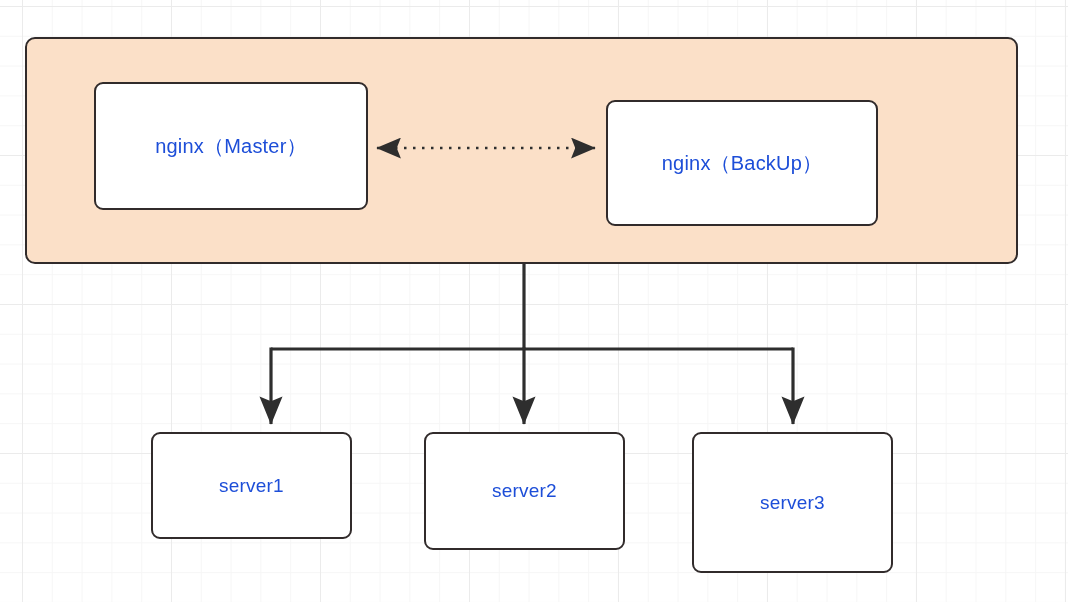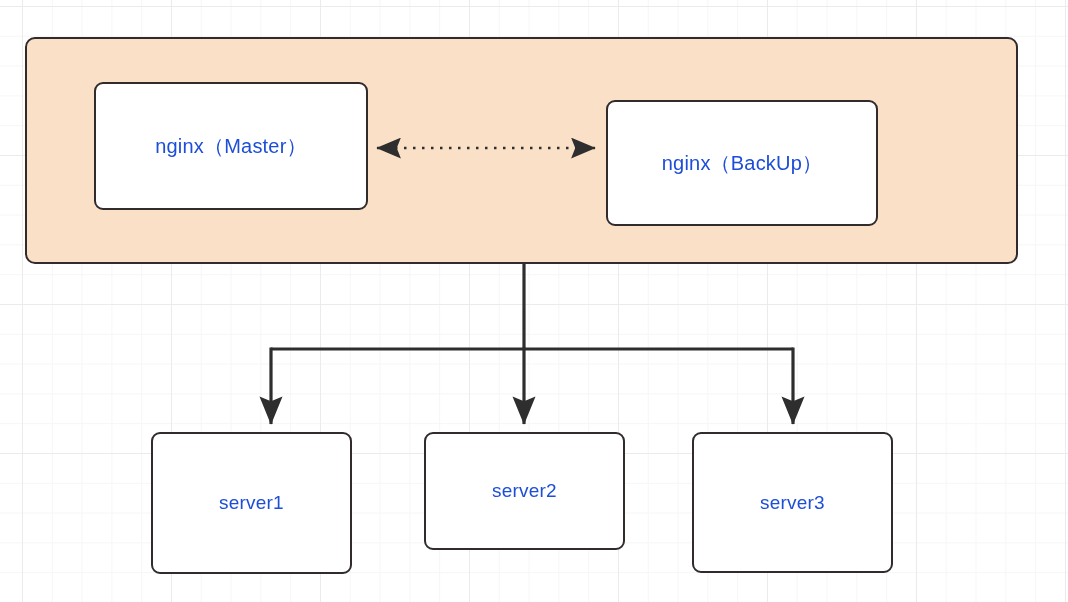--- a/index.html
+++ b/index.html
@@ -74,21 +74,21 @@
   <div class="group-box" style="left:25px; top:37px; width:993px; height:227px;"></div>
 
   <div class="node nginx" style="left:94px; top:82px; width:274px; height:128px;">
     <span>nginx（Master）</span>
   </div>
 
   <div class="node nginx" style="left:606px; top:84px; width:272px; height:126px;margin-top:16px;">
     <span>nginx（BackUp）</span>
   </div>
 
-  <div class="node server" style="left:151px; top:432px; width:201px; height:142px;">
+  <div class="node server" style="left:151px; top:432px; width:201px; height:107px;">
     <span>server1</span>
   </div>
 
   <div class="node server" style="left:424px; top:432px; width:201px; height:118px;">
     <span>server2</span>
   </div>
 
   <div class="node server" style="left:692px; top:432px; width:201px; height:141px;">
     <span>server3</span>
   </div>

